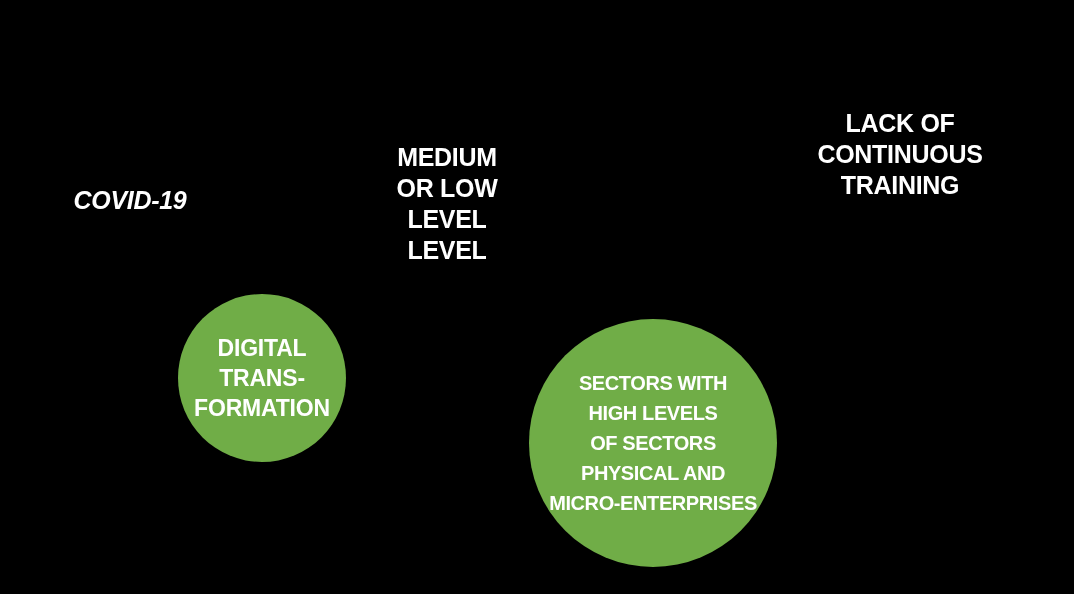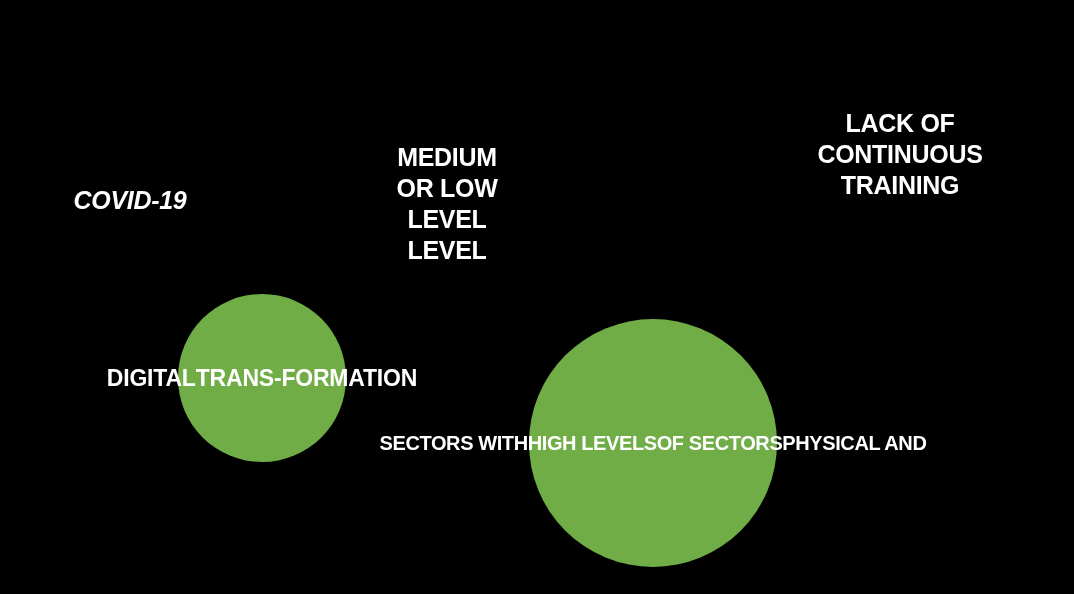--- a/index.html
+++ b/index.html
@@ -32,21 +32,21 @@
   #label-skills   { left: 447px; top: 101px; margin-top: 41px; }
   #label-training { left: 900px; top: 108px; }
   .circle {
     position: absolute;
     border-radius: 50%;
     background: var(--green);
     color: var(--text);
     font-weight: bold;
     text-align: center;
     display: flex;
-    flex-direction: row;
+    flex-direction: column;
     justify-content: center;
     align-items: center;
   }
   .circle .line { white-space: nowrap; }
   #circle-digital {
     left: 178px; top: 294px;
     width: 168px; height: 168px;
     font-size: 23px;
     line-height: 30px;
     letter-spacing: -0.2px;
@@ -85,15 +85,16 @@
     <div class="line">DIGITAL</div>
     <div class="line">TRANS-</div>
     <div class="line">FORMATION</div>
   </div>
 
   <div class="circle" id="circle-sectors">
     <div class="line">SECTORS WITH</div>
     <div class="line">HIGH LEVELS</div>
     <div class="line">OF SECTORS</div>
     <div class="line">PHYSICAL AND</div>
+    <div class="line">MICRO-ENTERPRISES</div>
   </div>
 
 </div>
 
 </body></html>

